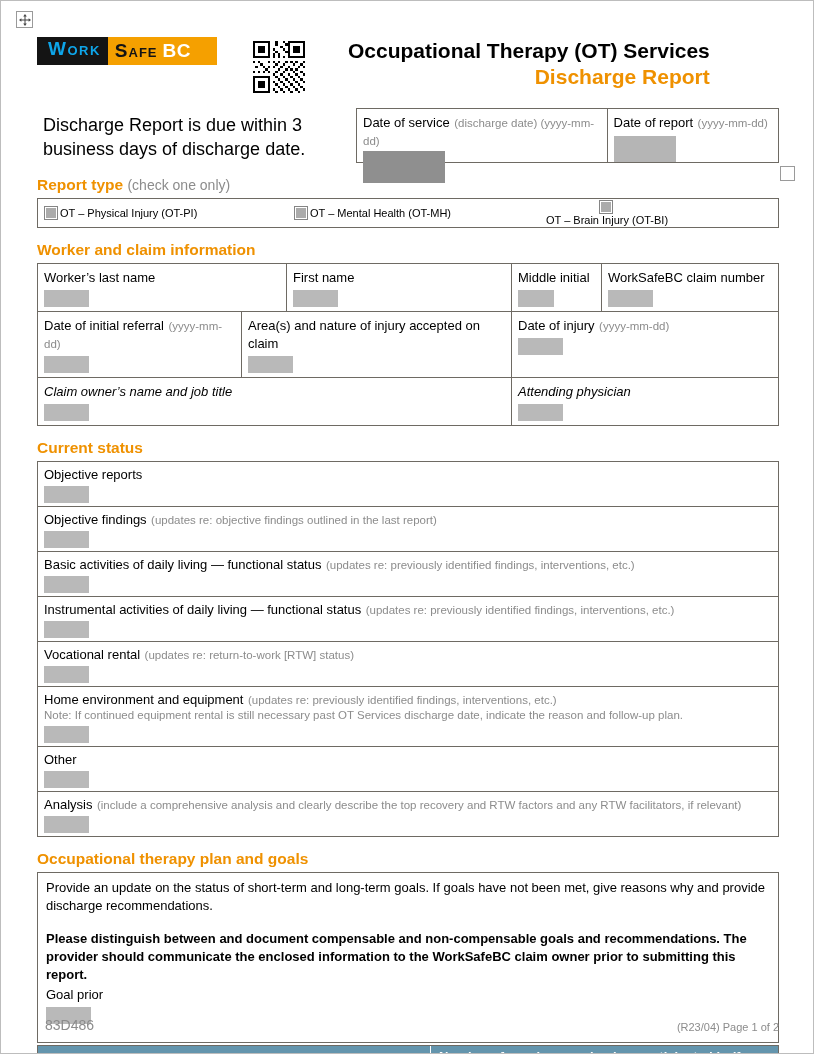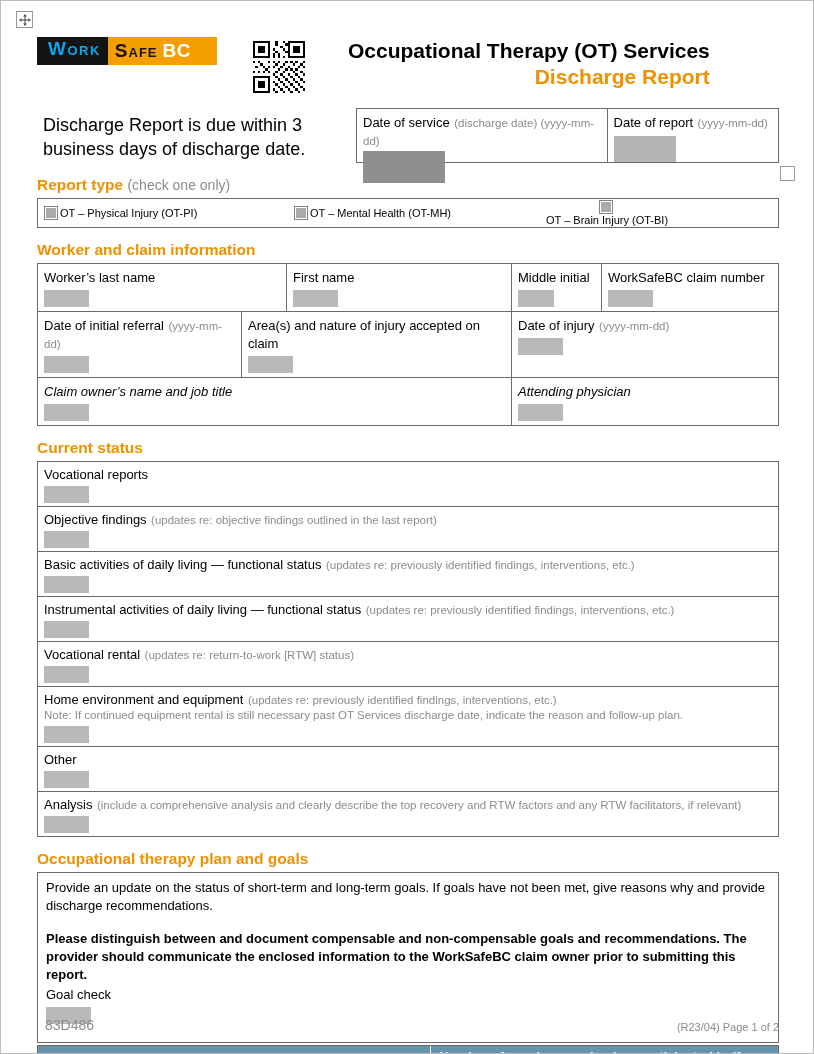--- a/index.html
+++ b/index.html
@@ -236,21 +236,21 @@
       <div class="info-cell w-physician">
         <span class="field-label">Attending physician</span>
         <div class="input"></div>
       </div>
     </div>
   </div>
 
   <div class="section-heading">Current status</div>
   <div class="status-box">
     <div class="status-row">
-      <div><span class="field-label">Vocational reports</span>
+      <div><span class="field-label">Objective reports</span>
       <span class="hint"></span></div>
       <div class="input"></div>
     </div>
     <div class="status-row">
       <div><span class="field-label">Objective findings</span>
       <span class="hint">(updates re: objective findings outlined in the last report)</span></div>
       <div class="input"></div>
     </div>
     <div class="status-row">
       <div><span class="field-label">Basic activities of daily living — functional status</span>
@@ -282,21 +282,21 @@
       <div><span class="field-label">Analysis</span>
       <span class="hint">(include a comprehensive analysis and clearly describe the top recovery and RTW factors and any RTW facilitators, if relevant)</span></div>
       <div class="input"></div>
     </div>
   </div>
 
   <div class="section-heading">Occupational therapy plan and goals</div>
   <div class="plan-box">
     <div>Provide an update on the status of short-term and long-term goals. If goals have not been met, give reasons why and provide discharge recommendations.</div>
     <div class="plan-bold">Please distinguish between and document compensable and non-compensable goals and recommendations. The provider should communicate the enclosed information to the WorkSafeBC claim owner prior to submitting this report.</div>
-    <div class="goal-label">Goal check</div>
+    <div class="goal-label">Goal prior</div>
     <div class="input"></div>
   </div>
 
   <div class="svc-table">
     <div class="svc-header">
       <div class="svc-h1">History of services provided</div>
       <div class="svc-h2">Number of sessions worker has participated in (from the initiation of services to discharge)</div>
     </div>
 
   </div>

